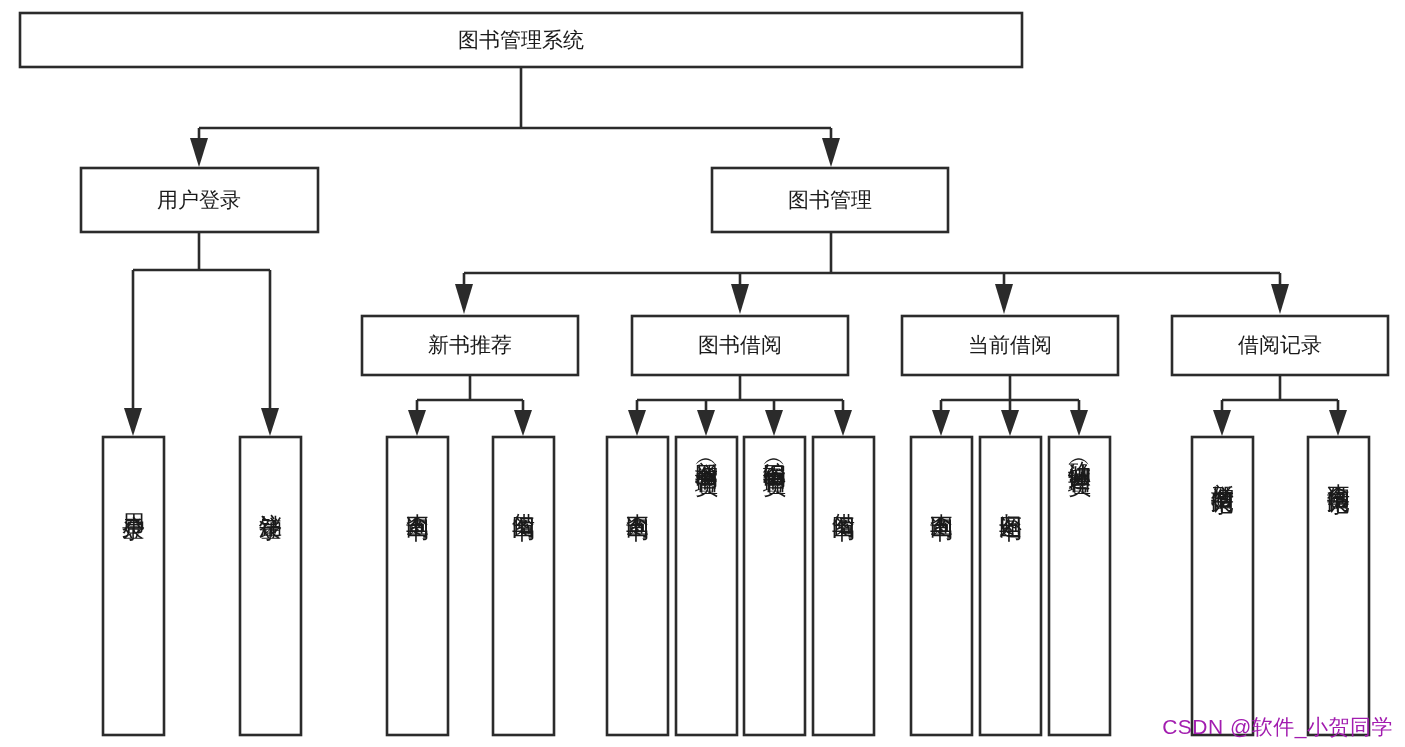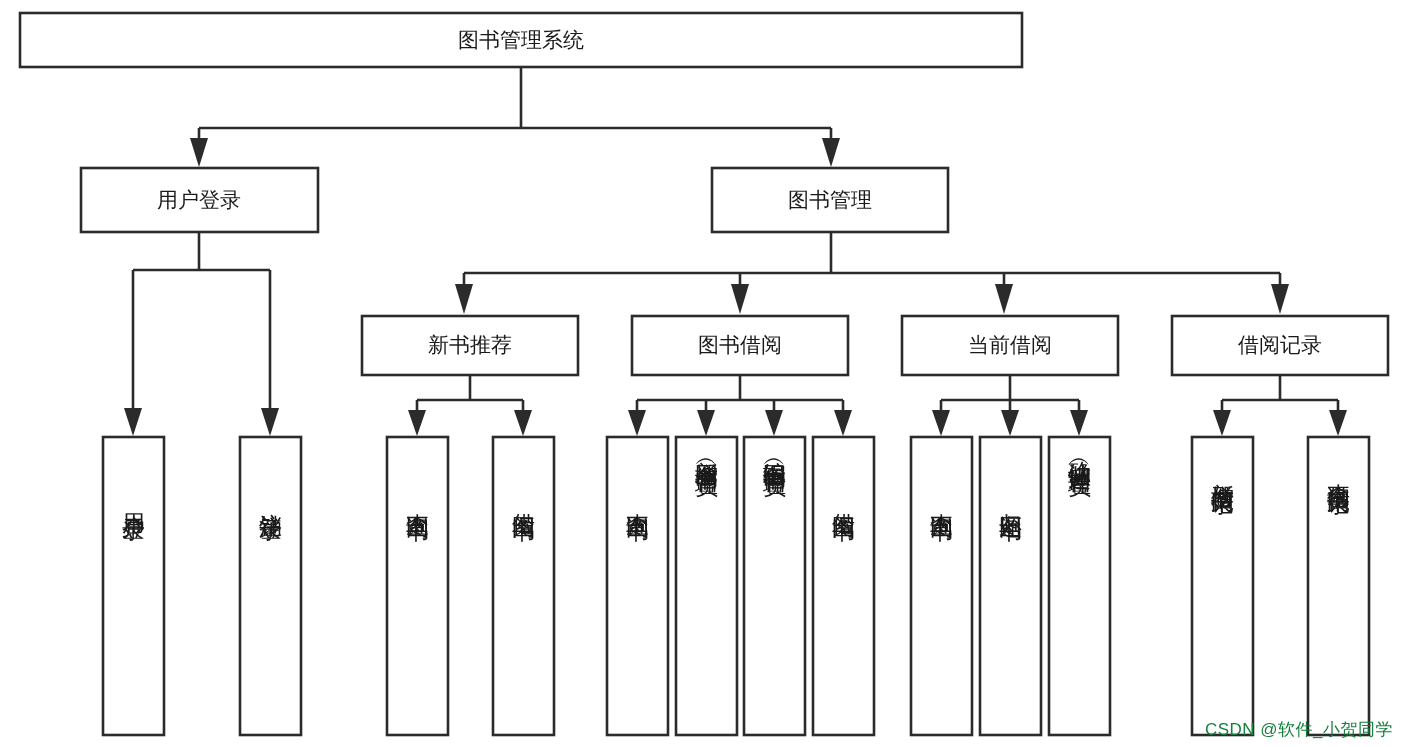--- a/index.html
+++ b/index.html
@@ -64,22 +64,22 @@
     line-height: 1;
     color: #1a1a1a;
     letter-spacing: 2px;
     white-space: nowrap;
   }
   .watermark {
     position: absolute;
     right: 12px;
     bottom: 6px;
     font-family: "Liberation Sans", "DejaVu Sans", sans-serif;
-    font-size: 17px;
-    color: #15803d;
+    font-size: 21px;
+    color: #a21caf;
     white-space: nowrap;
     letter-spacing: 0.5px;
   }
 </style>
 </head>
 <body>
 
 <div id="diagram-root">
 
   <svg id="diagram-svg" viewBox="0 0 1405 747">

